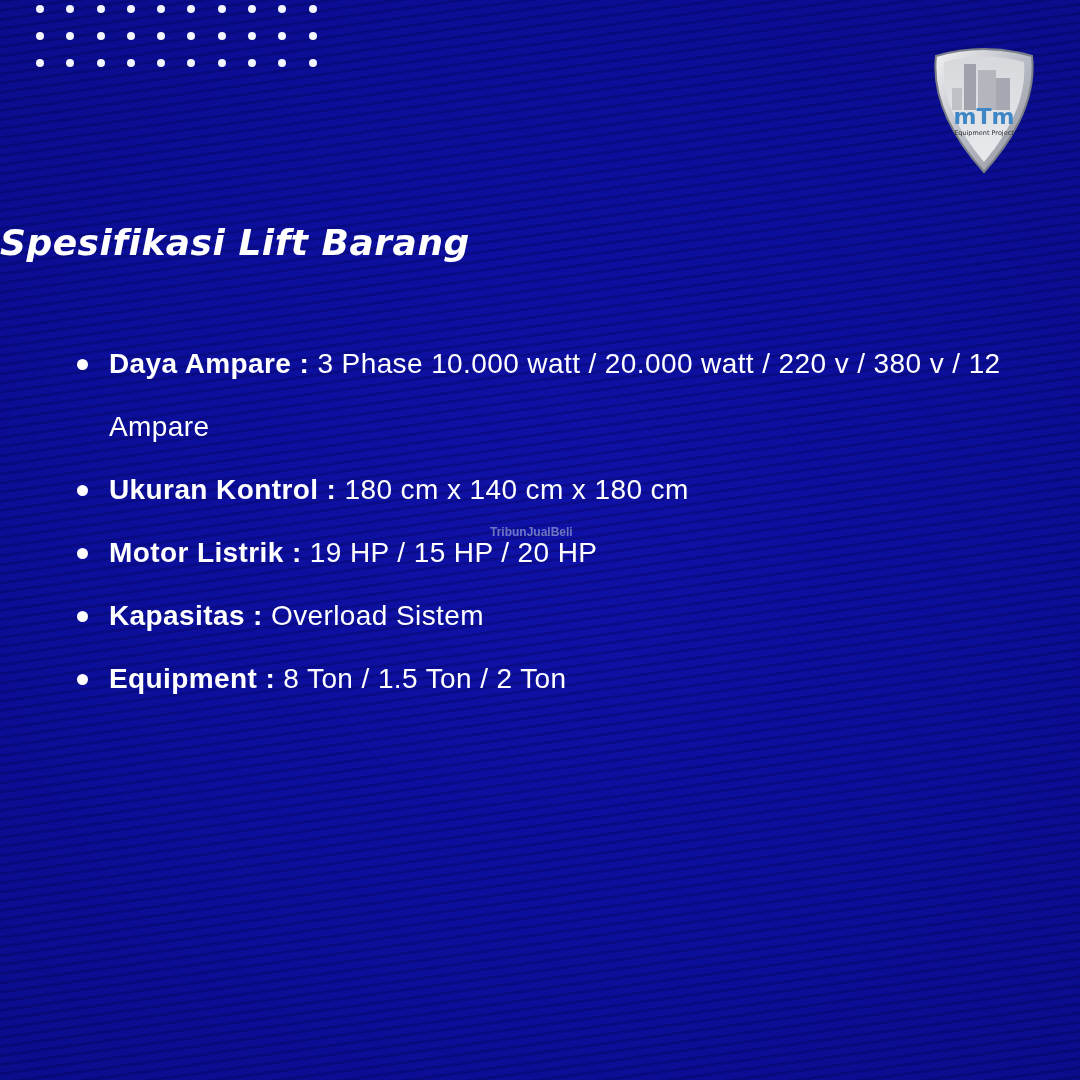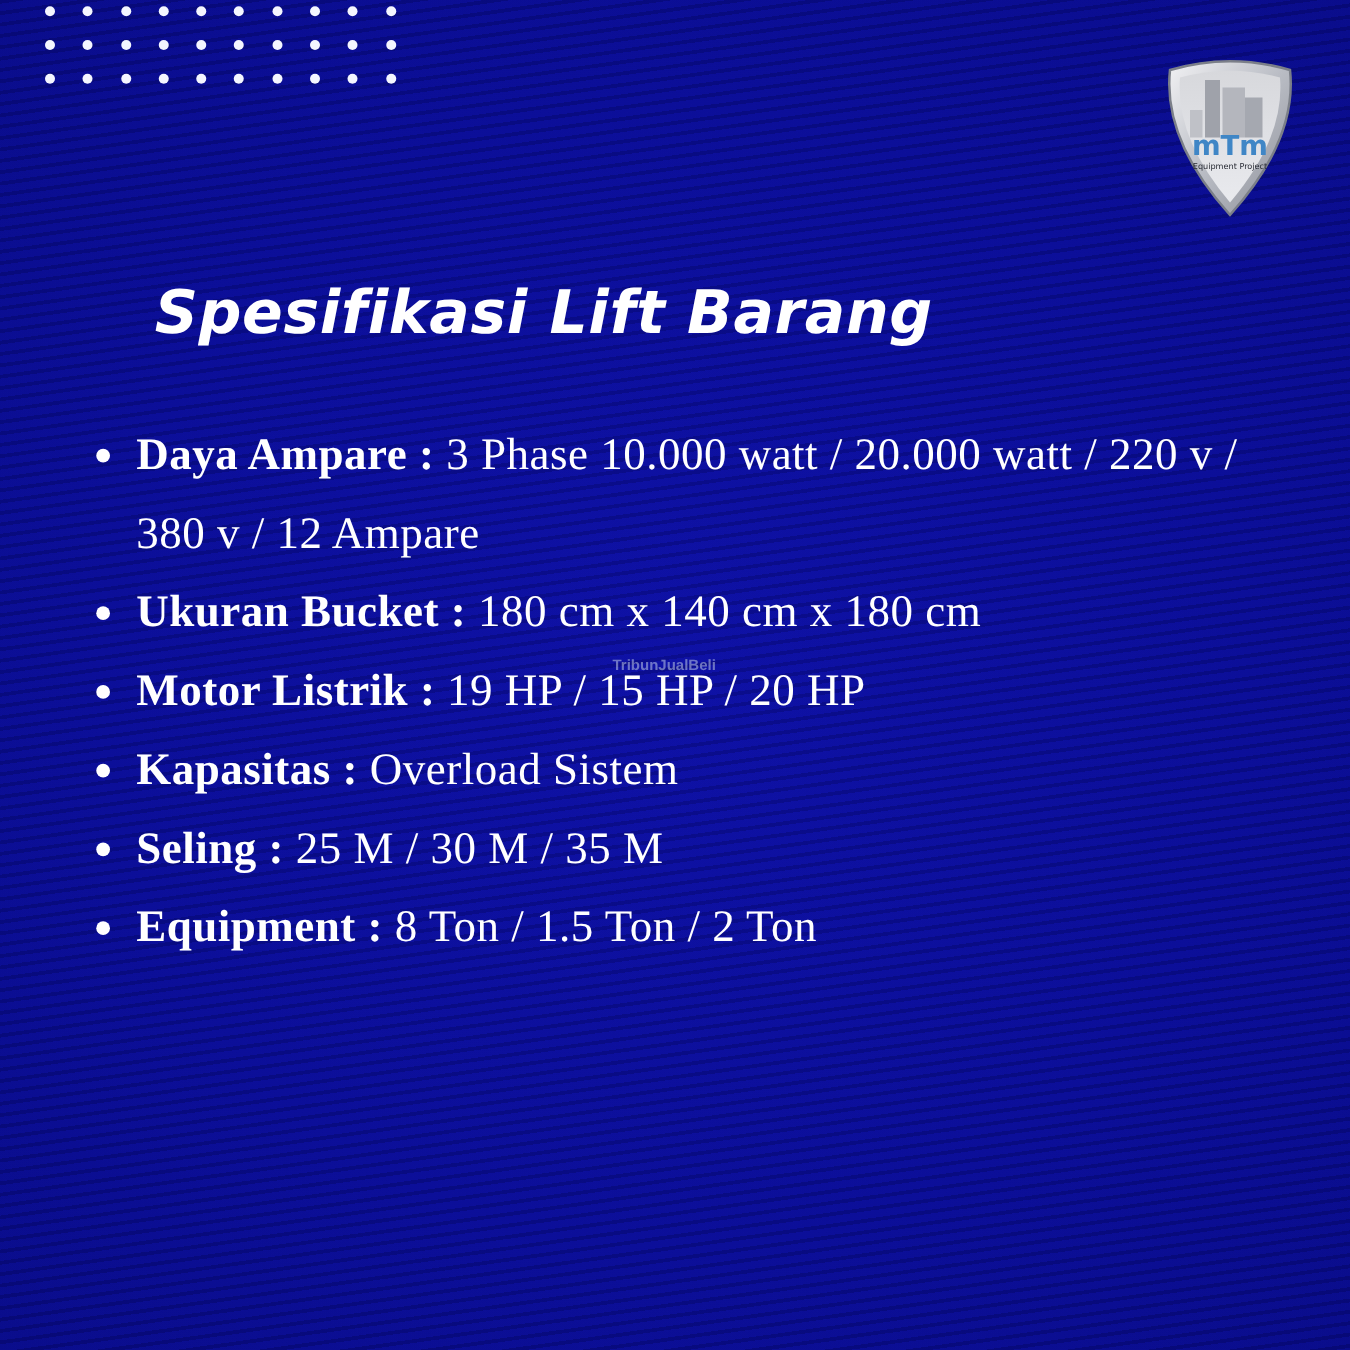--- a/index.html
+++ b/index.html
@@ -14,32 +14,32 @@
   }
   .dots {
     position: absolute; left: 36px; top: 5px;
     display: grid; grid-template-columns: repeat(10, 10px); column-gap: 20.3px; row-gap: 19px;
   }
   .dot { width: 8px; height: 8px; border-radius: 50%; background: #f4f6ff; }
   .logo {
     position: absolute; left: 926px; top: 42px; width: 116px; height: 132px;
   }
   .title {
-    position: absolute; left: 0; width: 870px; top: 222px; text-align: center;
-    font-size: 48px; font-weight: bold; font-style: italic; letter-spacing: 0.5px;
+    position: absolute; left: 0; width: 870px; top: 222px; text-align: left;
+    font-size: 36px; font-weight: bold; font-style: italic; letter-spacing: 0.5px;
     font-family: "DejaVu Sans", sans-serif;
   }
   .spec-list {
     position: absolute; left: 75px; top: 332px; width: 960px;
     margin: 0; padding: 0; list-style: none;
   }
   .spec-item {
     position: relative; padding-left: 34px;
-    font-size: 36px; line-height: 63px; letter-spacing: 0.4px;
-    font-family: Liberation Serif, serif;
+    font-size: 28px; line-height: 63px; letter-spacing: 0.4px;
+    font-family: Liberation Sans, sans-serif;
   }
   .spec-item .bullet {
     position: absolute; left: 2px; top: 27px; width: 11px; height: 11px;
     border-radius: 50%; background: #ffffff;
   }
   .spec-item .label { font-weight: bold; }
   .spec-item .value { font-weight: normal; }
   .watermark {
     position: absolute; left: 490px; top: 525px;
     font-size: 12px; font-weight: bold; color: rgba(190,200,230,0.55);
@@ -107,29 +107,26 @@
   </svg>
 </div>
 
 <div class="title">Spesifikasi Lift Barang</div>
 
 <ul class="spec-list">
   <li class="spec-item">
     <span class="bullet"></span><span class="label">Daya Ampare :</span><span class="value"> 3 Phase 10.000 watt / 20.000 watt / 220 v / 380 v / 12 Ampare</span>
   </li>
   <li class="spec-item">
-    <span class="bullet"></span><span class="label">Ukuran Bucket :</span><span class="value"> 180 cm x 140 cm x 180 cm</span>
+    <span class="bullet"></span><span class="label">Ukuran Kontrol :</span><span class="value"> 180 cm x 140 cm x 180 cm</span>
   </li>
   <li class="spec-item">
     <span class="bullet"></span><span class="label">Motor Listrik :</span><span class="value"> 19 HP / 15 HP / 20 HP</span>
   </li>
   <li class="spec-item">
     <span class="bullet"></span><span class="label">Kapasitas :</span><span class="value"> Overload Sistem</span>
-  </li>
-  <li class="spec-item">
-    <span class="bullet"></span><span class="label">Seling :</span><span class="value"> 25 M / 30 M / 35 M</span>
   </li>
   <li class="spec-item">
     <span class="bullet"></span><span class="label">Equipment :</span><span class="value"> 8 Ton / 1.5 Ton / 2 Ton</span>
   </li>
 </ul>
 
 <div class="watermark">TribunJualBeli</div>
 
 </body></html>

